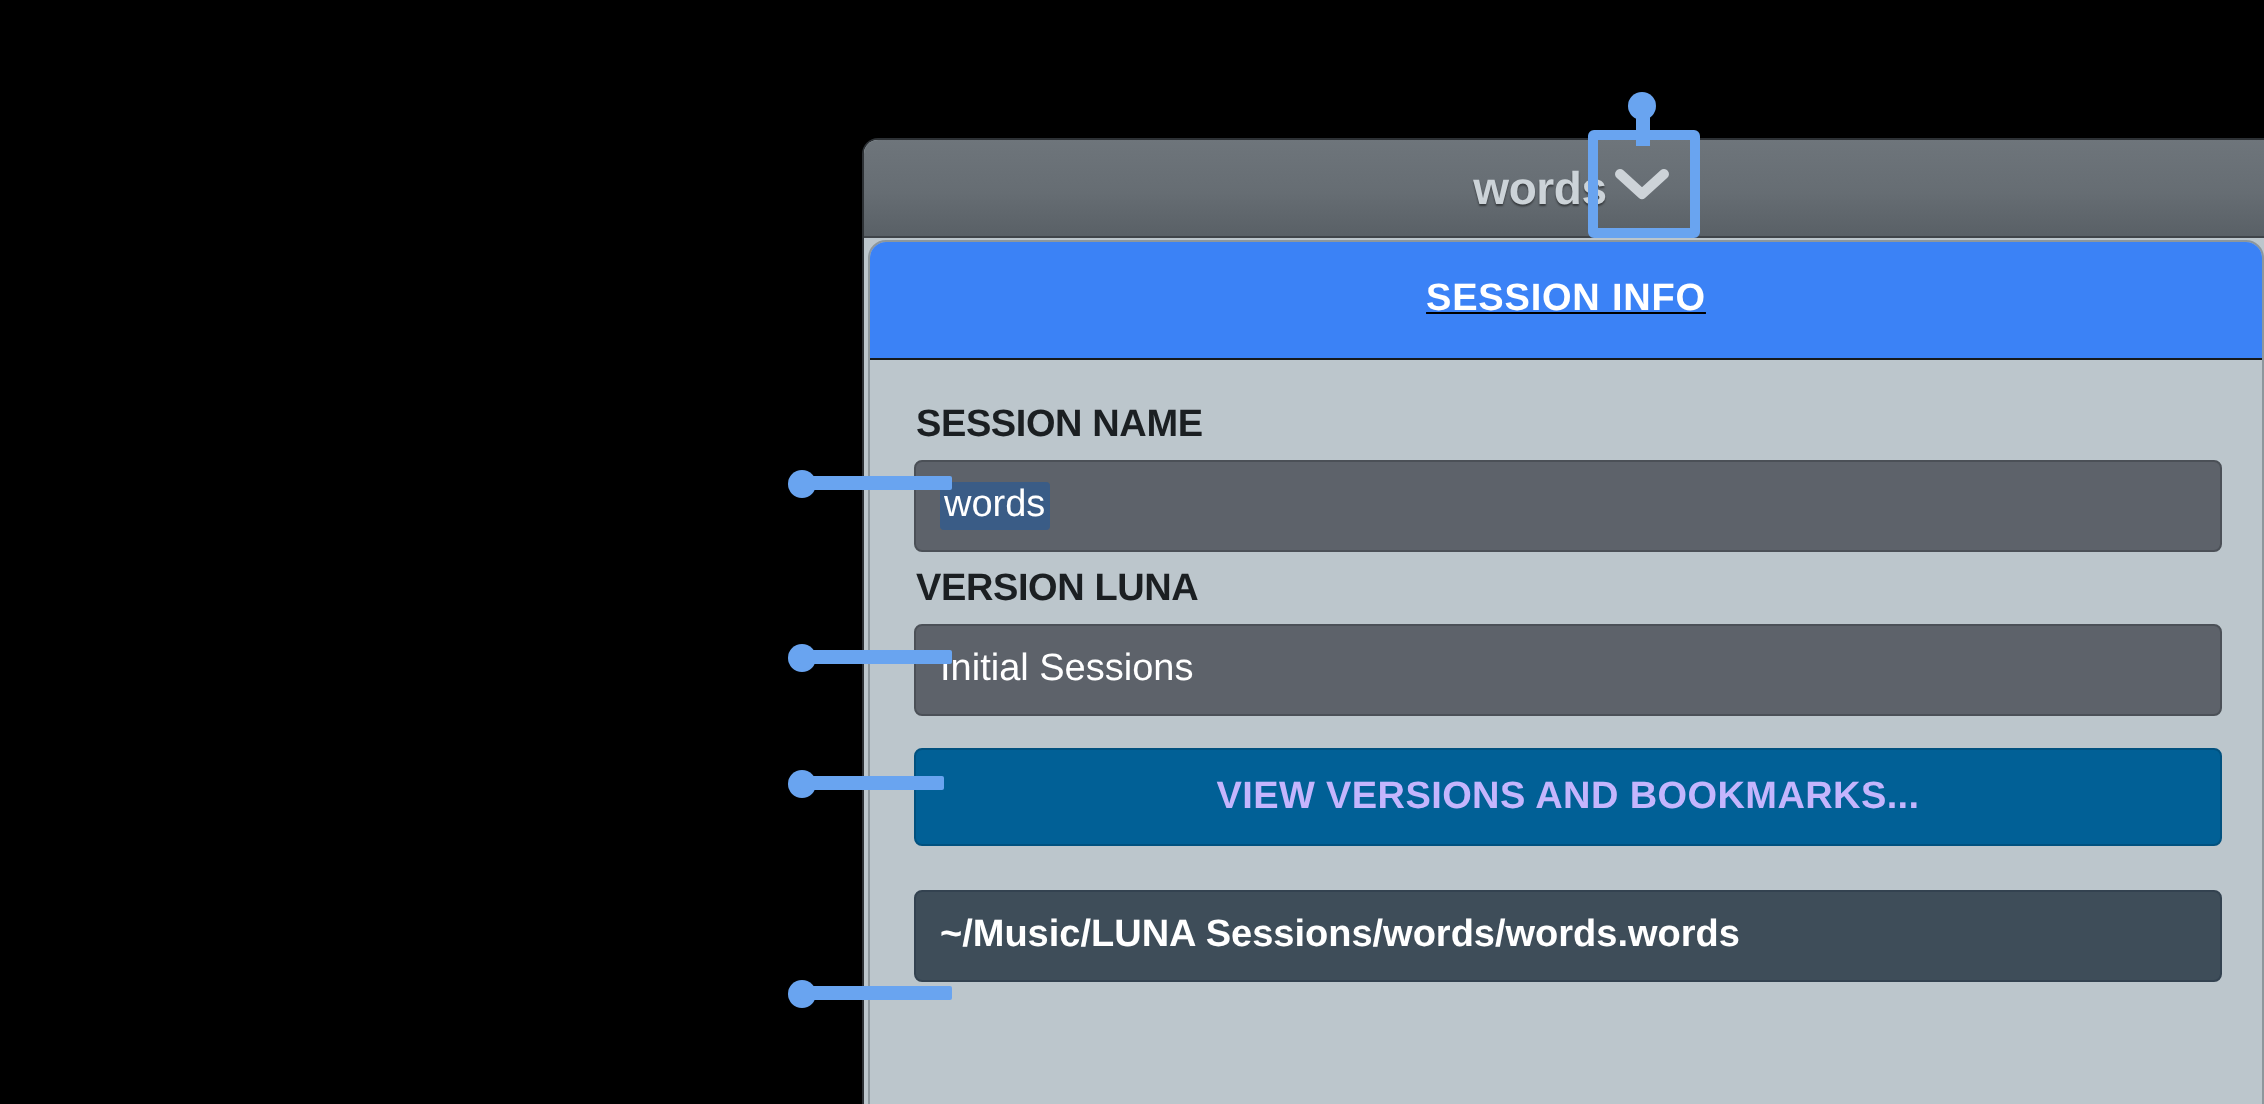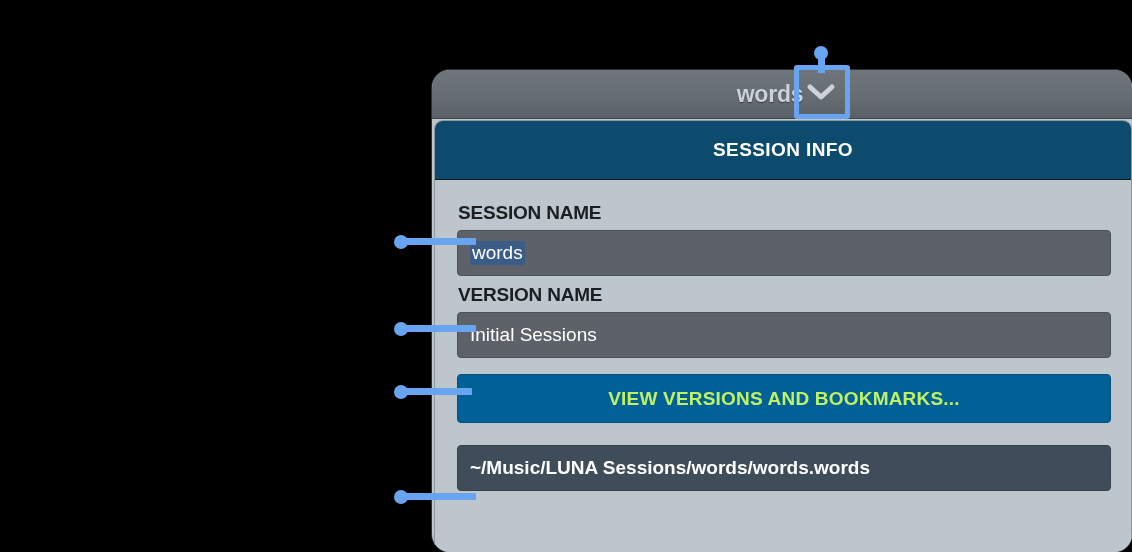--- a/index.html
+++ b/index.html
@@ -10,21 +10,20 @@
   }
   #root{position:relative;width:1132px;height:552px;}
 
   
   .window{
     position:absolute;left:432px;top:70px;width:700px;height:482px;
     background:#bcc6cc;
     border-top-left-radius:7px;
     box-shadow:0 0 0 1px #2d3135;
     overflow:hidden;
-    border-radius:18px;
   }
   .titlebar{
     position:absolute;left:0;top:0;width:100%;height:48px;
     background:linear-gradient(to bottom,#6e757b 0%,#666d73 55%,#596066 100%);
     border-bottom:1px solid #3f4449;
     display:flex;align-items:center;justify-content:center;
   }
   .titlebar-title{
     font-size:23px;font-weight:bold;color:#ccd3d8;letter-spacing:-0.2px;
     text-shadow:0 1px 1px rgba(0,0,0,.45);
@@ -33,23 +32,24 @@
 
   
   .panel{
     position:absolute;left:2px;top:50px;width:696px;height:478px;
     background:#bcc6cc;
     border:1px solid #8d979d;
     border-radius:9px;
     overflow:hidden;
   }
   .panel-header{
-    height:58px;background:#0c4a6e;
+    height:58px;background:#3b82f6;
     display:flex;align-items:center;justify-content:center;
     border-bottom:1px solid #161a1c;
+    text-decoration:underline;
   }
   .panel-header-title{
     color:#ffffff;font-size:19px;font-weight:bold;letter-spacing:.4px;
   }
   .panel-body{padding:14px 20px 0 22px;}
 
   .field-label{
     font-size:19px;font-weight:bold;color:#1b1f22;letter-spacing:-0.2px;
     margin:8px 0 6px 1px;
   }
@@ -63,21 +63,21 @@
   .field.location{
     background:#3e4d59;border:1px solid #334250;font-weight:bold;
   }
   .field .sel{
     background:#3a5c86;color:#ffffff;padding:1px 2px;border-radius:2px;
   }
   .btn-primary{
     margin-top:16px;height:47px;border-radius:4px;
     background:#016096;border:1px solid #01517f;
     display:flex;align-items:center;justify-content:center;
-    color:#bef264;font-size:19px;font-weight:bold;letter-spacing:.2px;
+    color:#c4b5fd;font-size:19px;font-weight:bold;letter-spacing:.2px;
     cursor:pointer;
   }
   .spacer{height:22px;}
 
   
   .ann{position:absolute;background:#69a4f0;}
   .ann-line{height:7px;border-radius:1px;}
   .ann-dot{width:14px;height:14px;border-radius:50%;}
   .ann-stem{width:7px;}
   .hl-box{
@@ -107,21 +107,21 @@
         <span class="panel-header-title">SESSION INFO</span>
       </div>
 
       <div class="panel-body">
 
         <div class="field-label">SESSION NAME</div>
         <div class="field">
           <span class="sel">words</span>
         </div>
 
-        <div class="field-label">VERSION NAME</div>
+        <div class="field-label">VERSION LUNA</div>
         <div class="field">
           <span>Initial Sessions</span>
         </div>
 
         <div class="btn-primary">VIEW VERSIONS AND BOOKMARKS...</div>
 
         <div class="spacer"></div>
 
         <div class="field location">
           <span>~/Music/LUNA Sessions/words/words.words</span>

